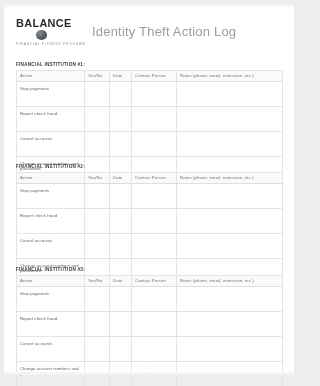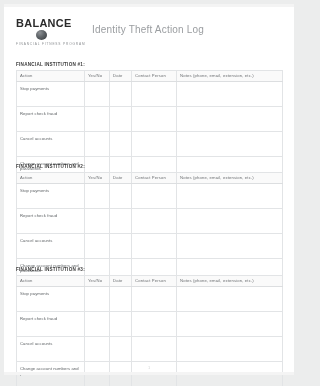--- a/index.html
+++ b/index.html
@@ -41,21 +41,21 @@
     width:11px;height:10px;border-radius:50%;
     background:radial-gradient(circle at 35% 28%, #8c9094 0%, #5d6266 45%, #34383b 100%);
   }
   .logo-tag{
     position:absolute;left:0;top:24px;
     font-size:3.2px;letter-spacing:0.85px;color:#8a8d90;
     white-space:nowrap;
   }
   .doc-title{
     position:absolute;left:88px;top:8px;
-    font-size:10px;color:#9a9da0;letter-spacing:0.2px;
+    font-size:13px;color:#9a9da0;letter-spacing:0.2px;
     font-weight:normal;white-space:nowrap;
   }
   
   .section{position:absolute;left:12px;width:266px;}
   .sec-title{
     font-size:4.6px;font-weight:bold;color:#3a3a3a;
     letter-spacing:0.25px;margin-bottom:2.5px;white-space:nowrap;
   }
   table.log{
     border-collapse:collapse;width:266px;table-layout:fixed;

